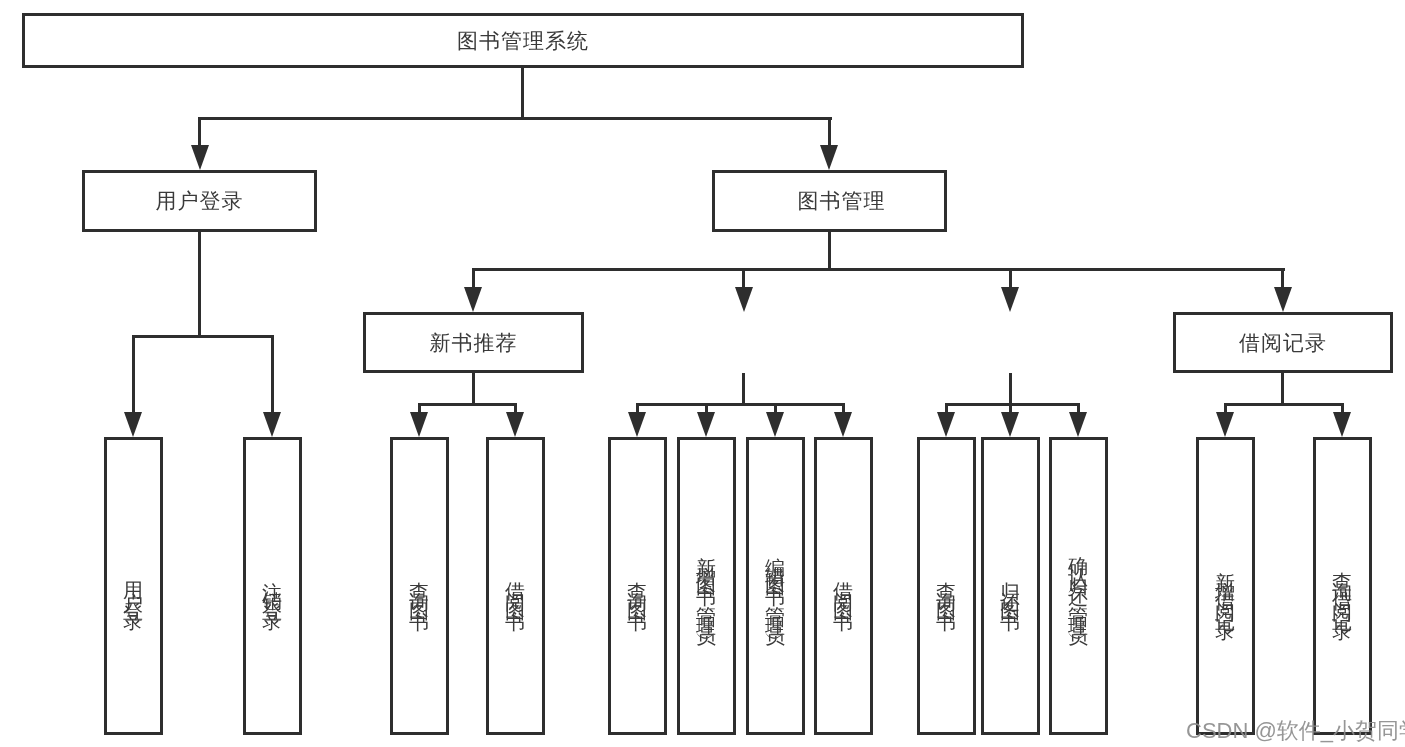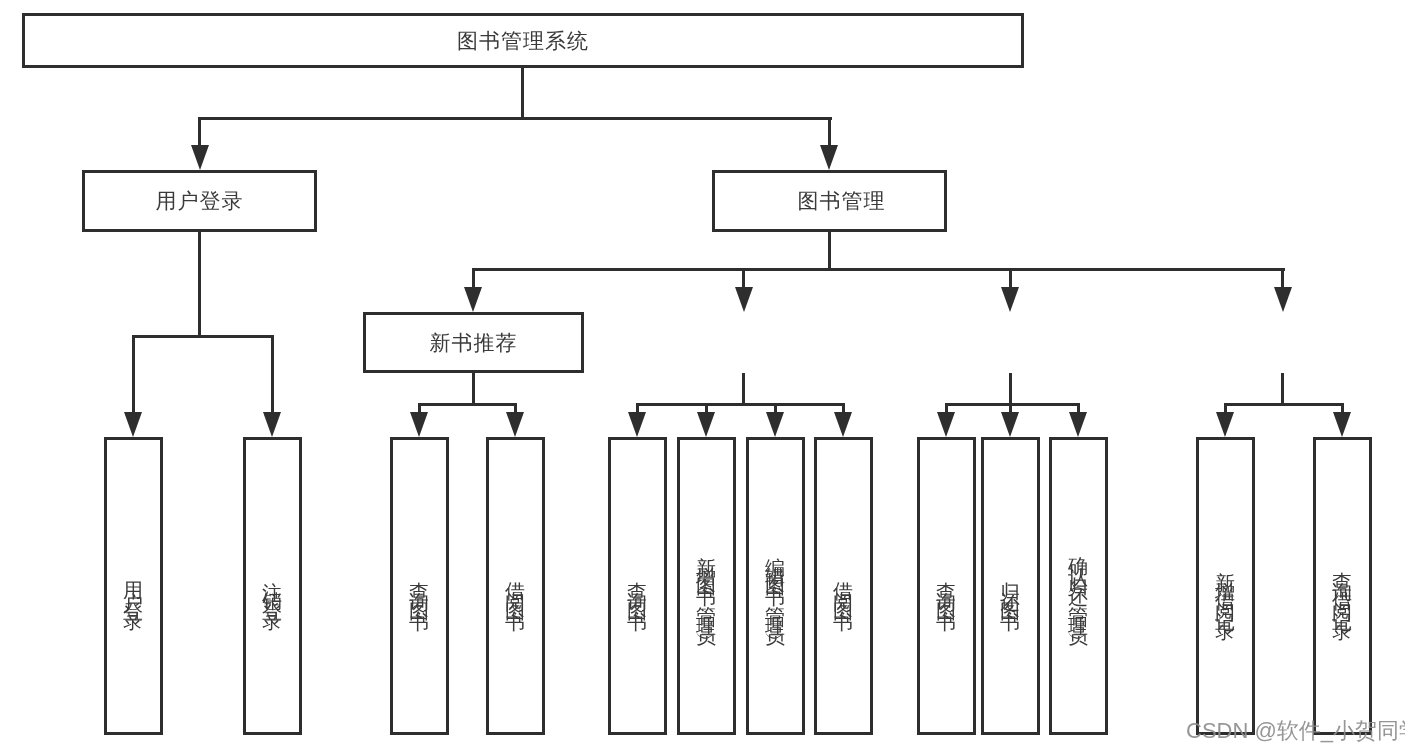--- a/index.html
+++ b/index.html
@@ -45,20 +45,23 @@
 
   <div class="hbox" style="left:82px; top:170px; width:235px; height:62px;">
     <span>用户登录</span>
   </div>
   <div class="hbox" style="left:712px; top:170px; width:235px; height:62px;padding-left:24px;">
     <span>图书管理</span>
   </div>
 
   <div class="hbox" style="left:363px; top:312px; width:221px; height:61px;">
     <span>新书推荐</span>
+  </div>
+  <div class="hbox" style="left:1173px; top:312px; width:220px; height:61px;">
+    <span>借阅记录</span>
   </div>
 
   <div class="vbox" style="left:104px;">
     <span>用户登录</span>
   </div>
   <div class="vbox" style="left:243px;">
     <span>注销登录</span>
   </div>
 
   <div class="vbox" style="left:390px;">

